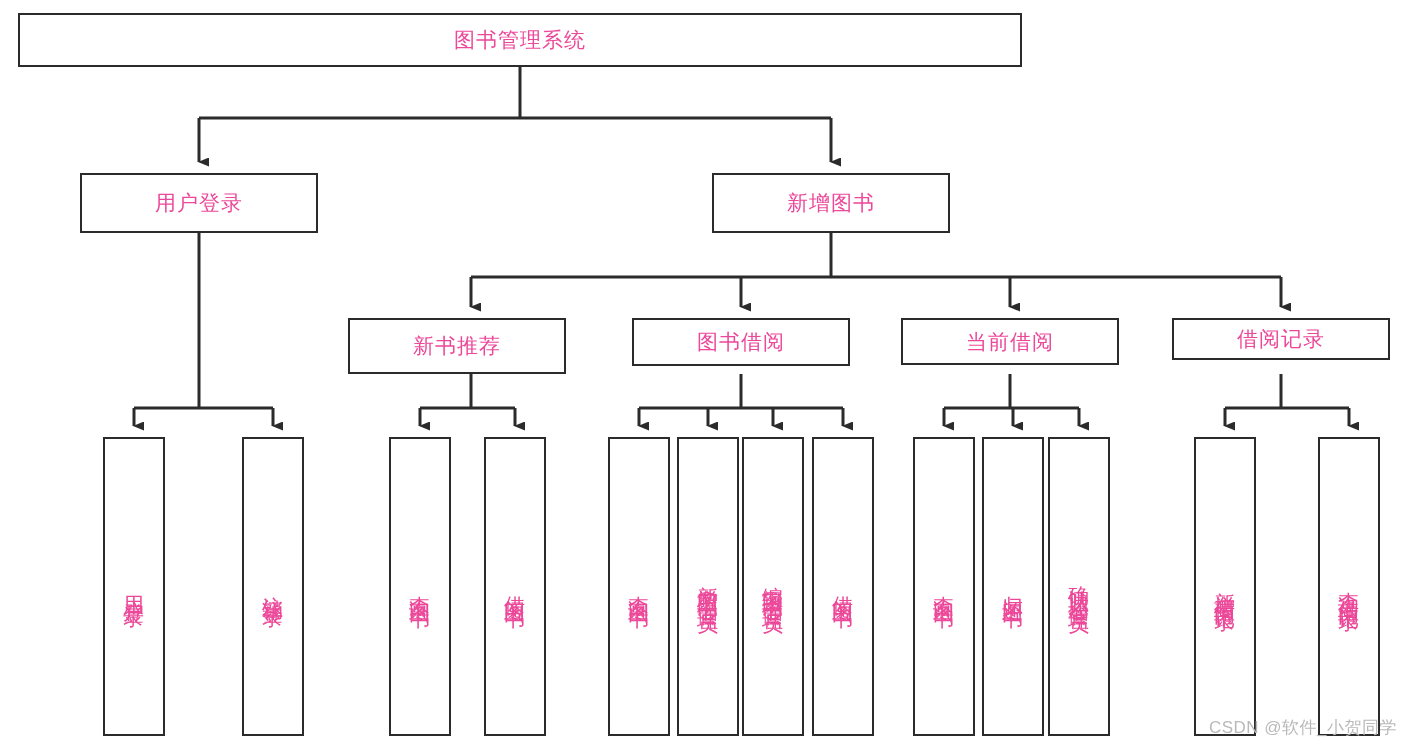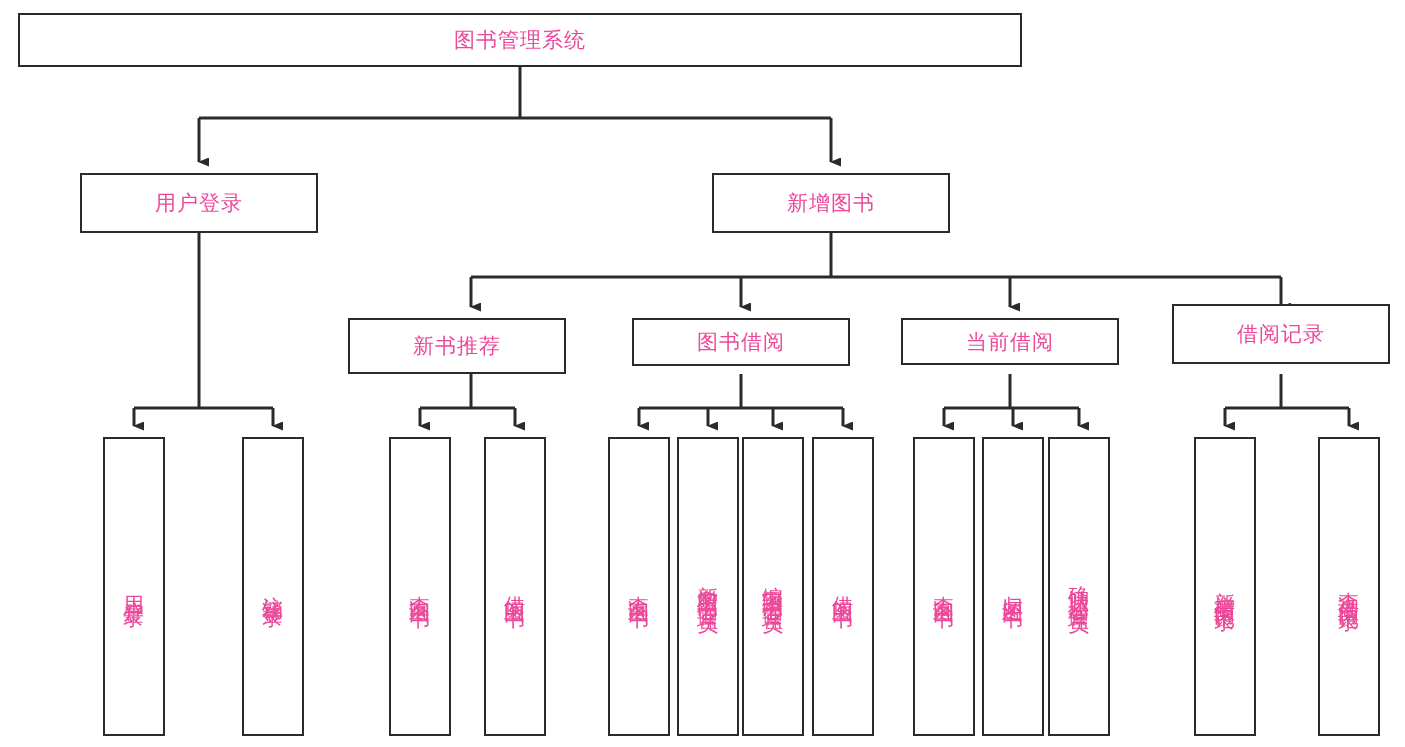--- a/index.html
+++ b/index.html
@@ -129,21 +129,21 @@
       </div>
       <div class="node horiz" style="left: 348px; top: 318px; width: 218px; height: 56px;">
         <span class="label">新书推荐</span>
       </div>
       <div class="node horiz" style="left: 632px; top: 318px; width: 218px; height: 48px;">
         <span class="label">图书借阅</span>
       </div>
       <div class="node horiz" style="left: 901px; top: 318px; width: 218px; height: 47px;">
         <span class="label">当前借阅</span>
       </div>
-      <div class="node horiz" style="left: 1172px; top: 304px; width: 218px; height: 60px;">
+      <div class="node horiz" style="left: 1172px; top: 318px; width: 218px; height: 42px;">
         <span class="label">借阅记录</span>
       </div>
       <div class="node vert" style="left: 103px; top: 437px; width: 62px; height: 299px;">
         <span class="label">用户登录</span>
       </div>
       <div class="node vert" style="left: 242px; top: 437px; width: 62px; height: 299px;">
         <span class="label">注销登录</span>
       </div>
       <div class="node vert" style="left: 389px; top: 437px; width: 62px; height: 299px;">
         <span class="label">查询图书</span>
@@ -173,13 +173,14 @@
         <span class="label">确认归还（管理员）</span>
       </div>
       <div class="node vert" style="left: 1194px; top: 437px; width: 62px; height: 299px;">
         <span class="label">新增借阅记录</span>
       </div>
       <div class="node vert" style="left: 1318px; top: 437px; width: 62px; height: 299px;">
         <span class="label">查询借阅记录</span>
       </div>
     </div>
 
+  <div class="watermark">CSDN @软件_小贺同学</div>
 </div>
 
 </body></html>

